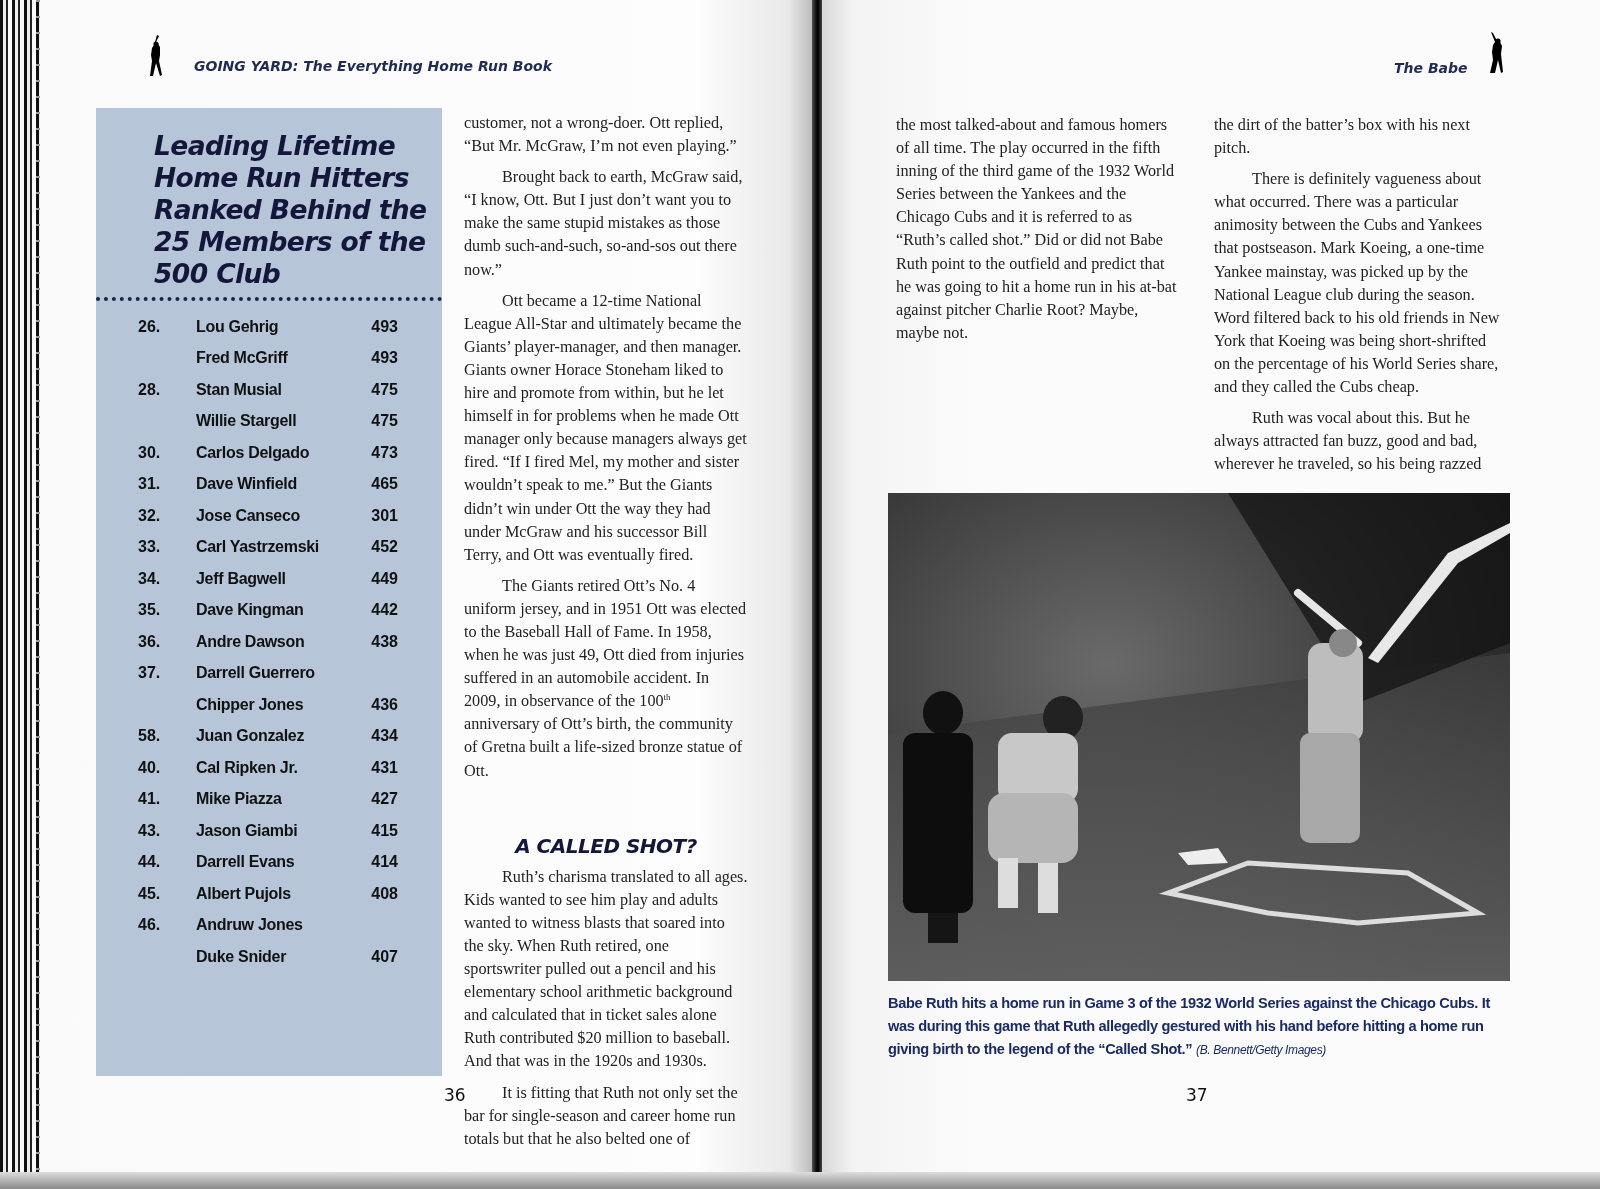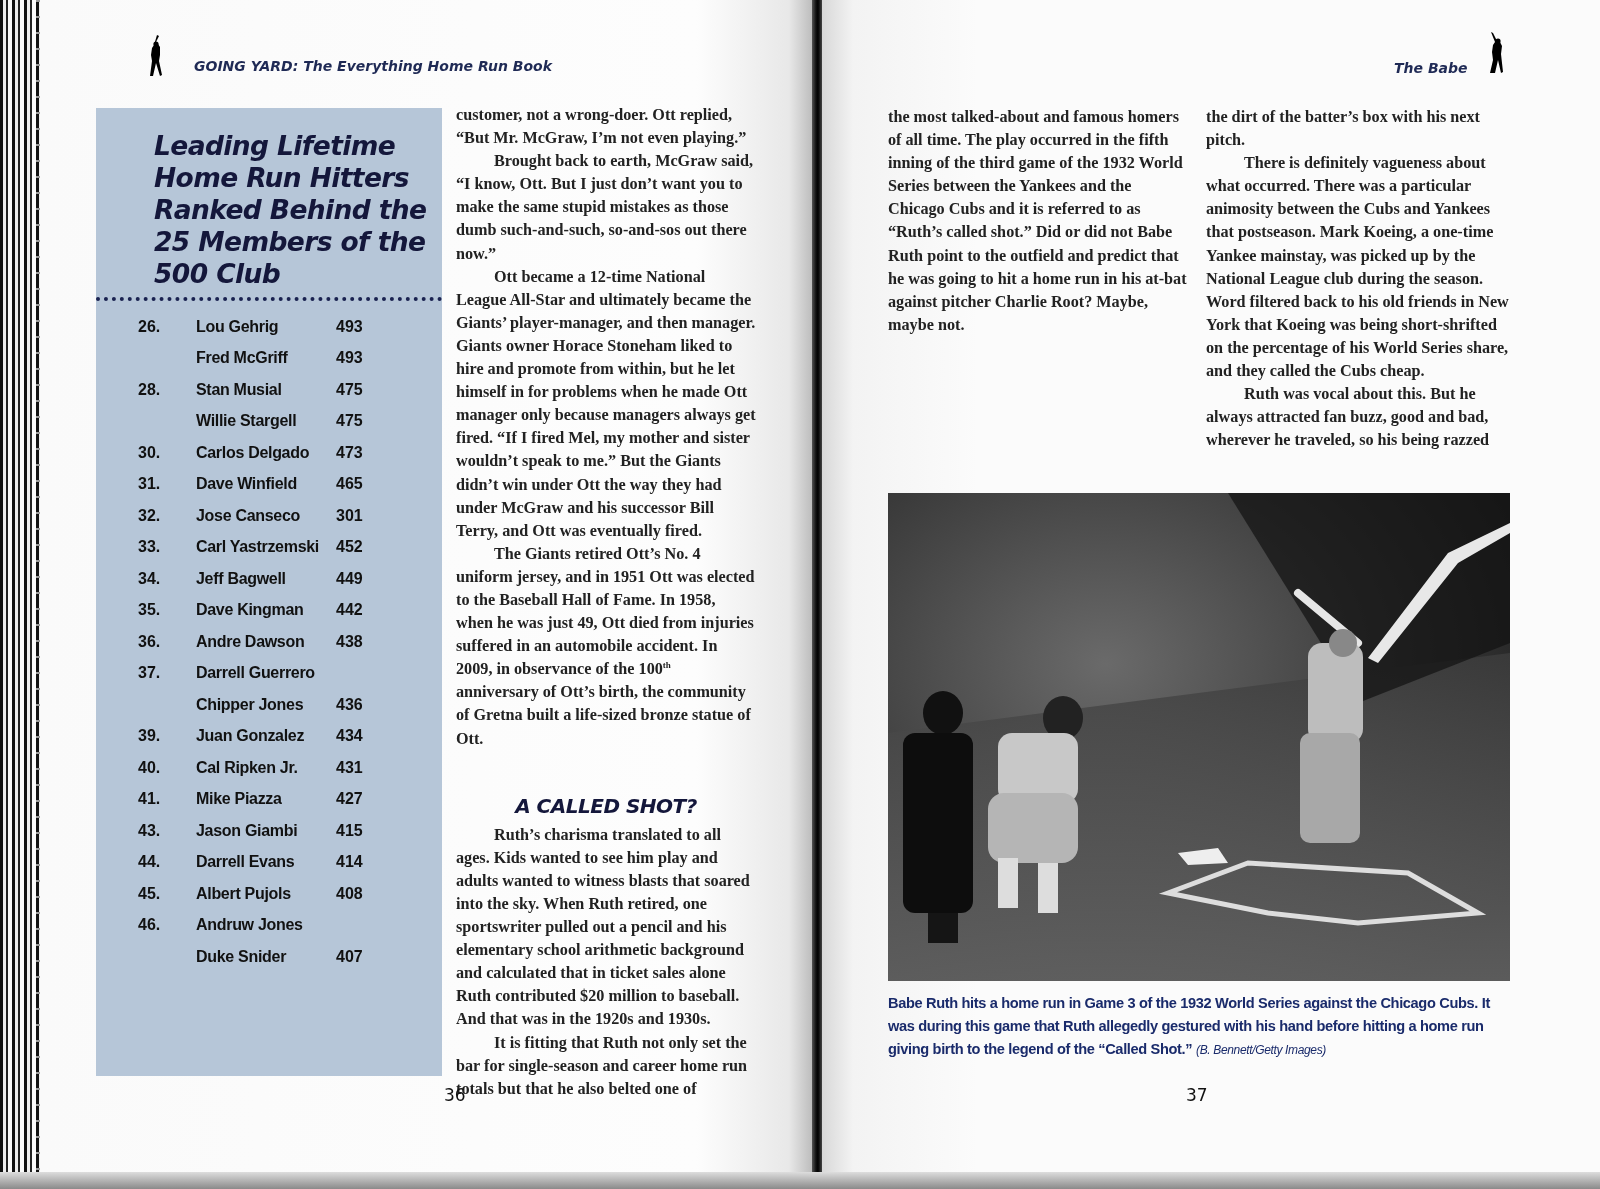--- a/index.html
+++ b/index.html
@@ -17,24 +17,24 @@
   .running-head { position:absolute; font-family:"DejaVu Sans", sans-serif; font-style:italic; font-weight:bold; font-size:14px; color:#1f2a55; }
   .batter-icon { position:absolute; width:20px; height:42px; }
 
   .sidebar { position:absolute; left:96px; top:108px; width:346px; height:968px; background:#b6c6d8; }
   .sidebar-title { position:absolute; left:42px; top:22px; width:295px; font-family:"DejaVu Sans", sans-serif; font-style:italic; font-weight:bold; font-size:26.5px; line-height:32px; color:#14173b; letter-spacing:-0.6px;margin-left:16px; }
   .dotted-rule { position:absolute; left:0; top:189px; width:346px; height:0; border-top:4px dotted #1a2250; }
   .hr-table { position:absolute; left:42px; top:203px; width:260px; border-collapse:collapse; font-family:"Liberation Sans", sans-serif; font-weight:bold; font-size:16px; color:#111; }
   .hr-table td { height:31.5px; padding:0; vertical-align:middle; }
   .hr-table td.rank { width:58px; }
   .hr-table td.name { width:140px; letter-spacing:-0.3px; }
-  .hr-table td.hr { text-align:left;margin-left:20px; }
+  .hr-table td.hr { text-align:right;margin-left:20px; }
 
   .body-col { position:absolute; font-family:"Liberation Serif", serif; font-size:16.2px; line-height:23.1px; color:#222; }
-  .body-col p { margin:0;font-weight:bold; }
+  .body-col p { margin:8px; }
   .body-col p.indent { text-indent:38px; }
   .section-head { font-family:"DejaVu Sans", sans-serif; font-style:italic; font-weight:bold; font-size:20px; color:#14173b; margin:0 0 6px 0; letter-spacing:-0.5px;text-align:center; }
   sup { font-size:9px; line-height:0; }
 
   .photo { position:absolute; left:888px; top:493px; width:622px; height:488px; overflow:hidden; background:#2a2a2a; }
   .caption { position:absolute; left:888px; top:992px; width:625px; font-family:"Liberation Sans", sans-serif; font-weight:bold; font-size:14.6px; line-height:23px; color:#1a2b6b; letter-spacing:-0.35px; }
   .caption .credit { font-style:italic; font-weight:normal; font-size:12px; color:#1a2b6b; }
 
   .page-num { position:absolute; font-family:"DejaVu Sans", sans-serif; font-size:17px; color:#111; }
 </style>
@@ -117,21 +117,21 @@
             <td class="rank">37.</td>
             <td class="name">Darrell Guerrero</td>
             <td class="hr"></td>
           </tr>
           <tr>
             <td class="rank"></td>
             <td class="name">Chipper Jones</td>
             <td class="hr">436</td>
           </tr>
           <tr>
-            <td class="rank">39.</td>
+            <td class="rank">58.</td>
             <td class="name">Juan Gonzalez</td>
             <td class="hr">434</td>
           </tr>
           <tr>
             <td class="rank">40.</td>
             <td class="name">Cal Ripken Jr.</td>
             <td class="hr">431</td>
           </tr>
           <tr>
             <td class="rank">41.</td>

